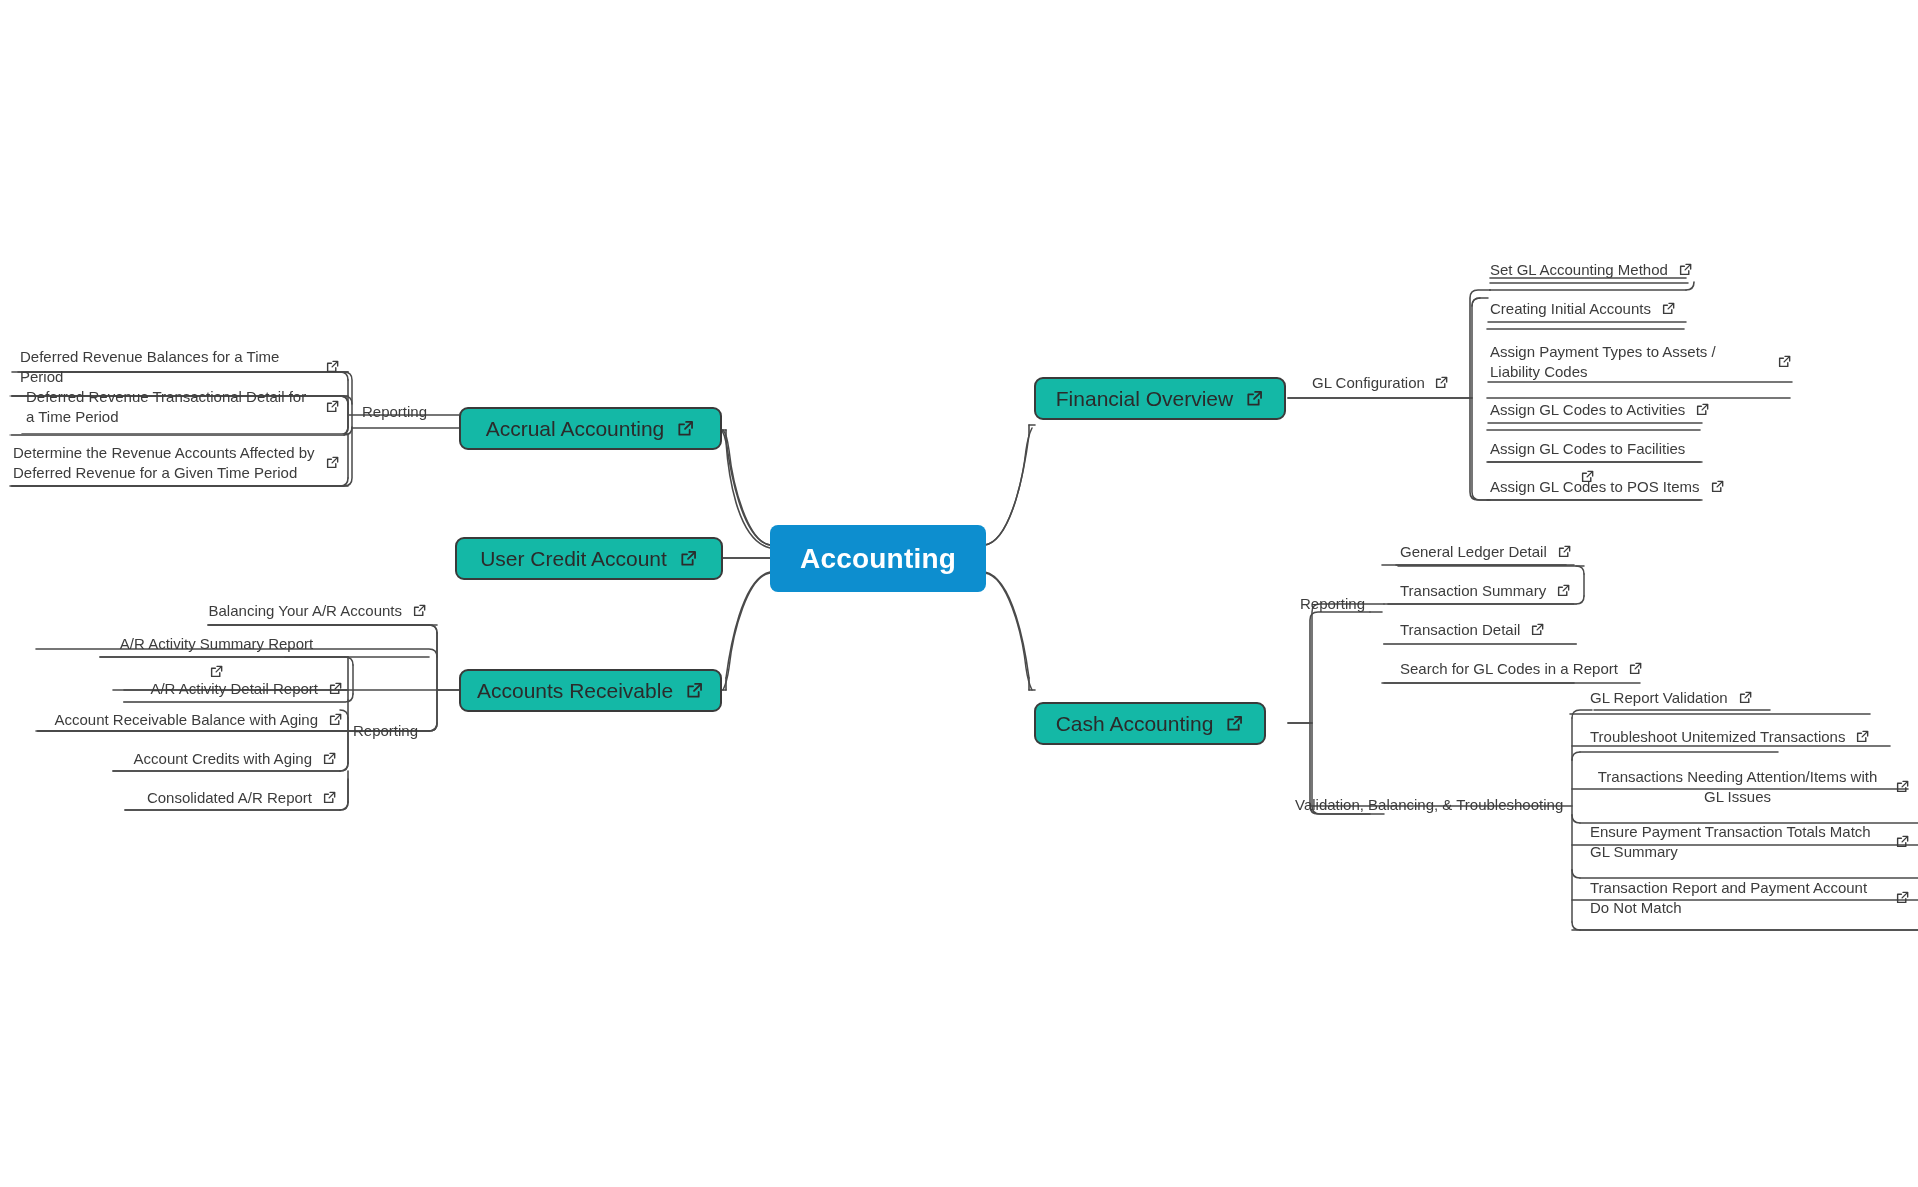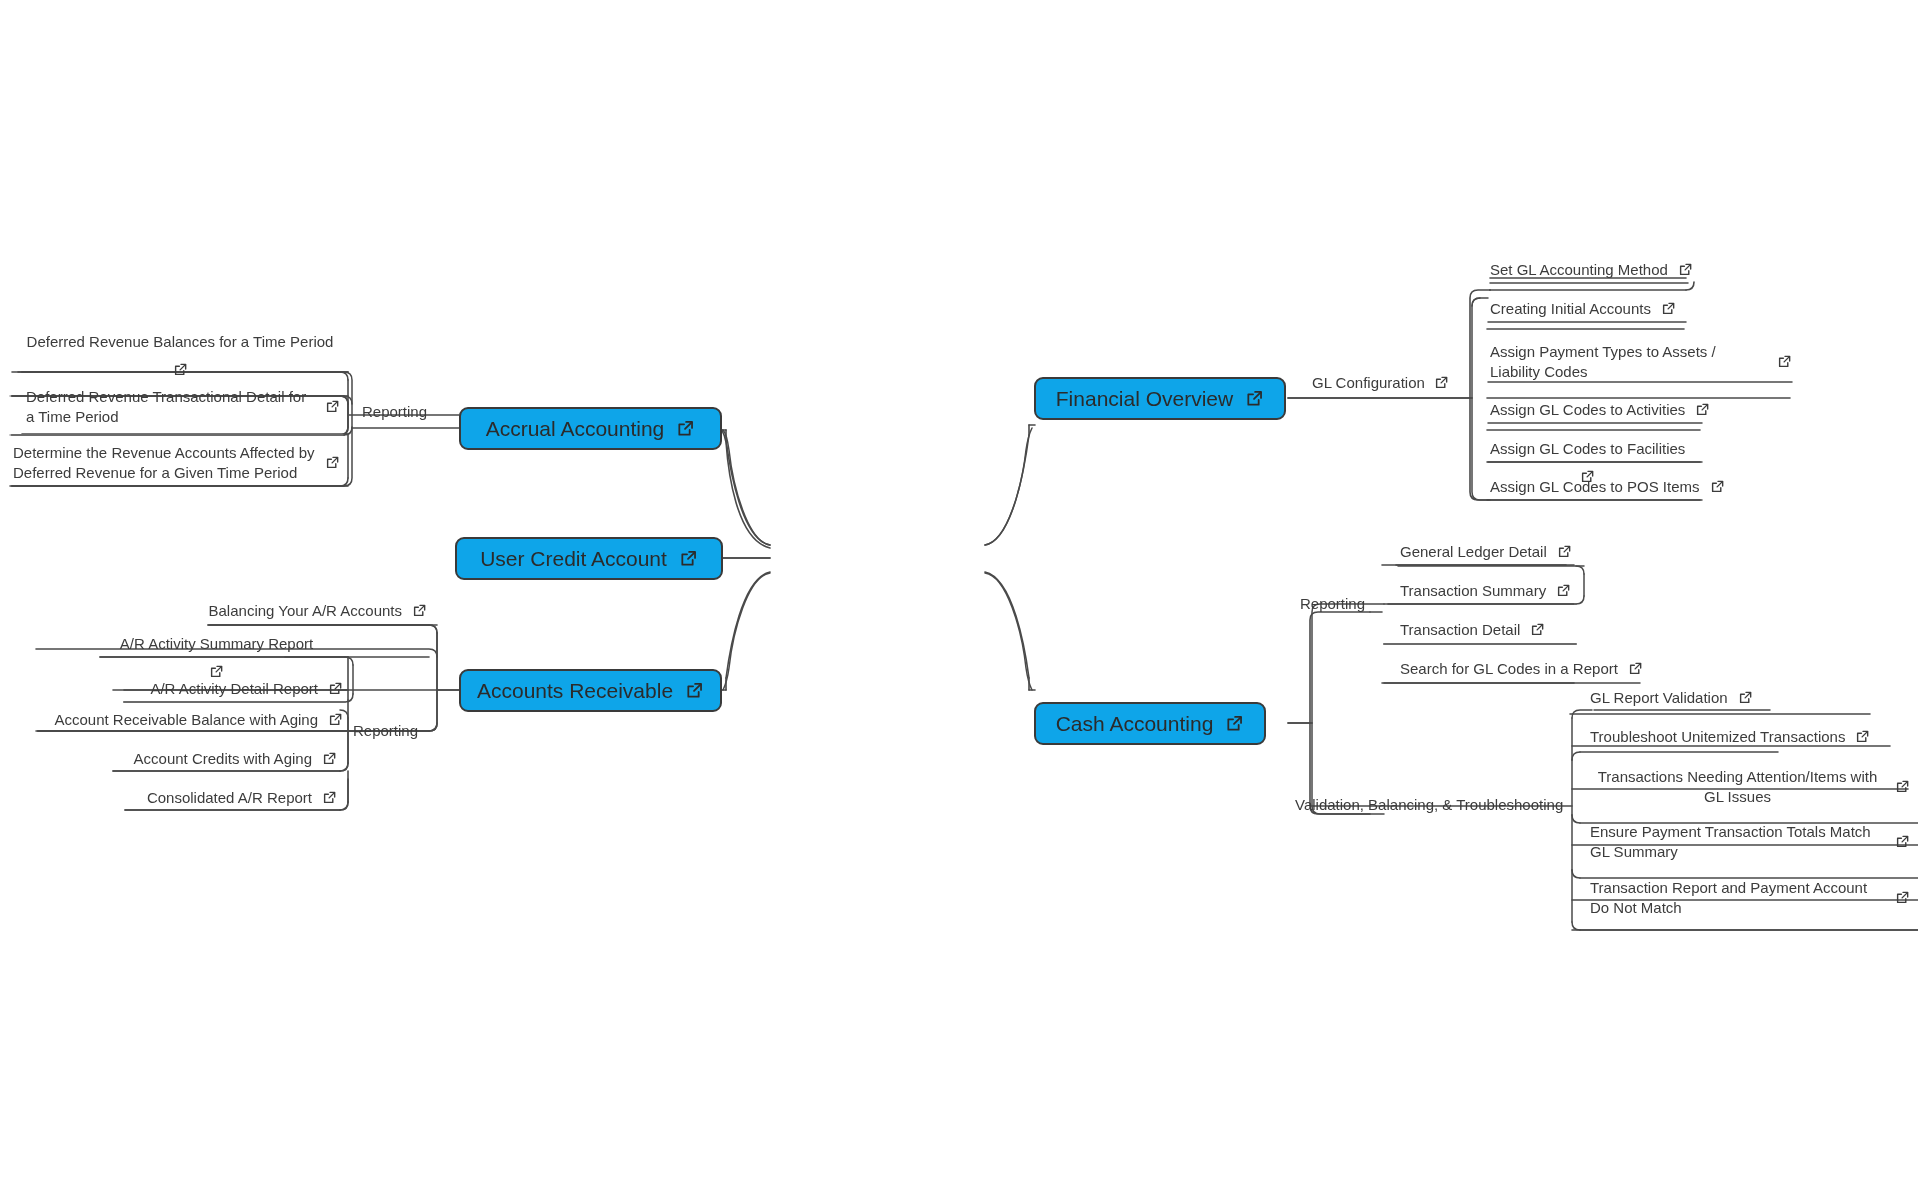--- a/index.html
+++ b/index.html
@@ -38,21 +38,21 @@
     z-index: 5;
   }
 
   
   .branch-node {
     position: absolute;
     display: flex;
     align-items: center;
     justify-content: center;
     gap: 12px;
-    background: #0ea5e9;
+    background: #14b8a6;
     border: 2px solid #3a3a3a;
     border-radius: 9px;
     color: #2b2b2b;
     font-size: 21px;
     padding: 0 22px;
     z-index: 4;
   }
   .branch-node .label { white-space: nowrap; }
 
   
@@ -277,20 +277,23 @@
     <path d="M 1580 823 L 1918 823"></path>
     <path d="M 1572 870 Q 1572 878 1580 878"></path>
     <path d="M 1580 878 L 1918 878"></path>
     <path d="M 1572 815 L 1572 870"></path>
     <path d="M 1580 930 L 1918 930"></path>
     <path d="M 1572 922 Q 1572 930 1580 930"></path>
     <path d="M 1572 870 L 1572 922"></path>
     <path d="M 1312 806 L 1572 806"></path>
   </svg>
 
+  <div class="root-node" style="left:770px; top:525px; width:216px; height:67px;">
+    <span>Accounting</span>
+  </div>
 
   <div class="branch-node" style="left:459px; top:407px; width:263px; height:43px;">
     <span class="label">Accrual Accounting</span>
     <span class="xlink">
       <svg viewBox="0 0 16 16" stroke="#2b2b2b" stroke-width="1.5" fill="none" stroke-linecap="round" stroke-linejoin="round">
         <path d="M8.5 2.5H13.5V7.5"></path>
           <path d="M13.2 2.8L7.6 8.4"></path>
         <path d="M11.5 9.2V13.2H2.8V4.5H6.8"></path>
       </svg>
     </span>
@@ -360,21 +363,21 @@
   </div>
 
   <div class="mid-label" style="left:1300px; top:595px;">
     <span>Reporting</span>
   </div>
 
   <div class="mid-label" style="left:1295px; top:796px;">
     <span>Validation, Balancing, &amp; Troubleshooting</span>
   </div>
 
-  <div class="leaf align-right" style="left:20px; top:332px; width:320px; justify-content:center;flex-direction:column;">
+  <div class="leaf align-right" style="left:20px; top:347px; width:320px; justify-content:center;">
     <span class="leaf-text">Deferred Revenue Balances for a Time Period</span>
     <span class="xlink">
       <svg viewBox="0 0 16 16" stroke="#3c3c3c" stroke-width="1.5" fill="none" stroke-linecap="round" stroke-linejoin="round">
         <path d="M8.5 2.5H13.5V7.5"></path>
           <path d="M13.2 2.8L7.6 8.4"></path>
           <path d="M11.5 9.2V13.2H2.8V4.5H6.8"></path>
       </svg>
     </span>
   </div>
 

